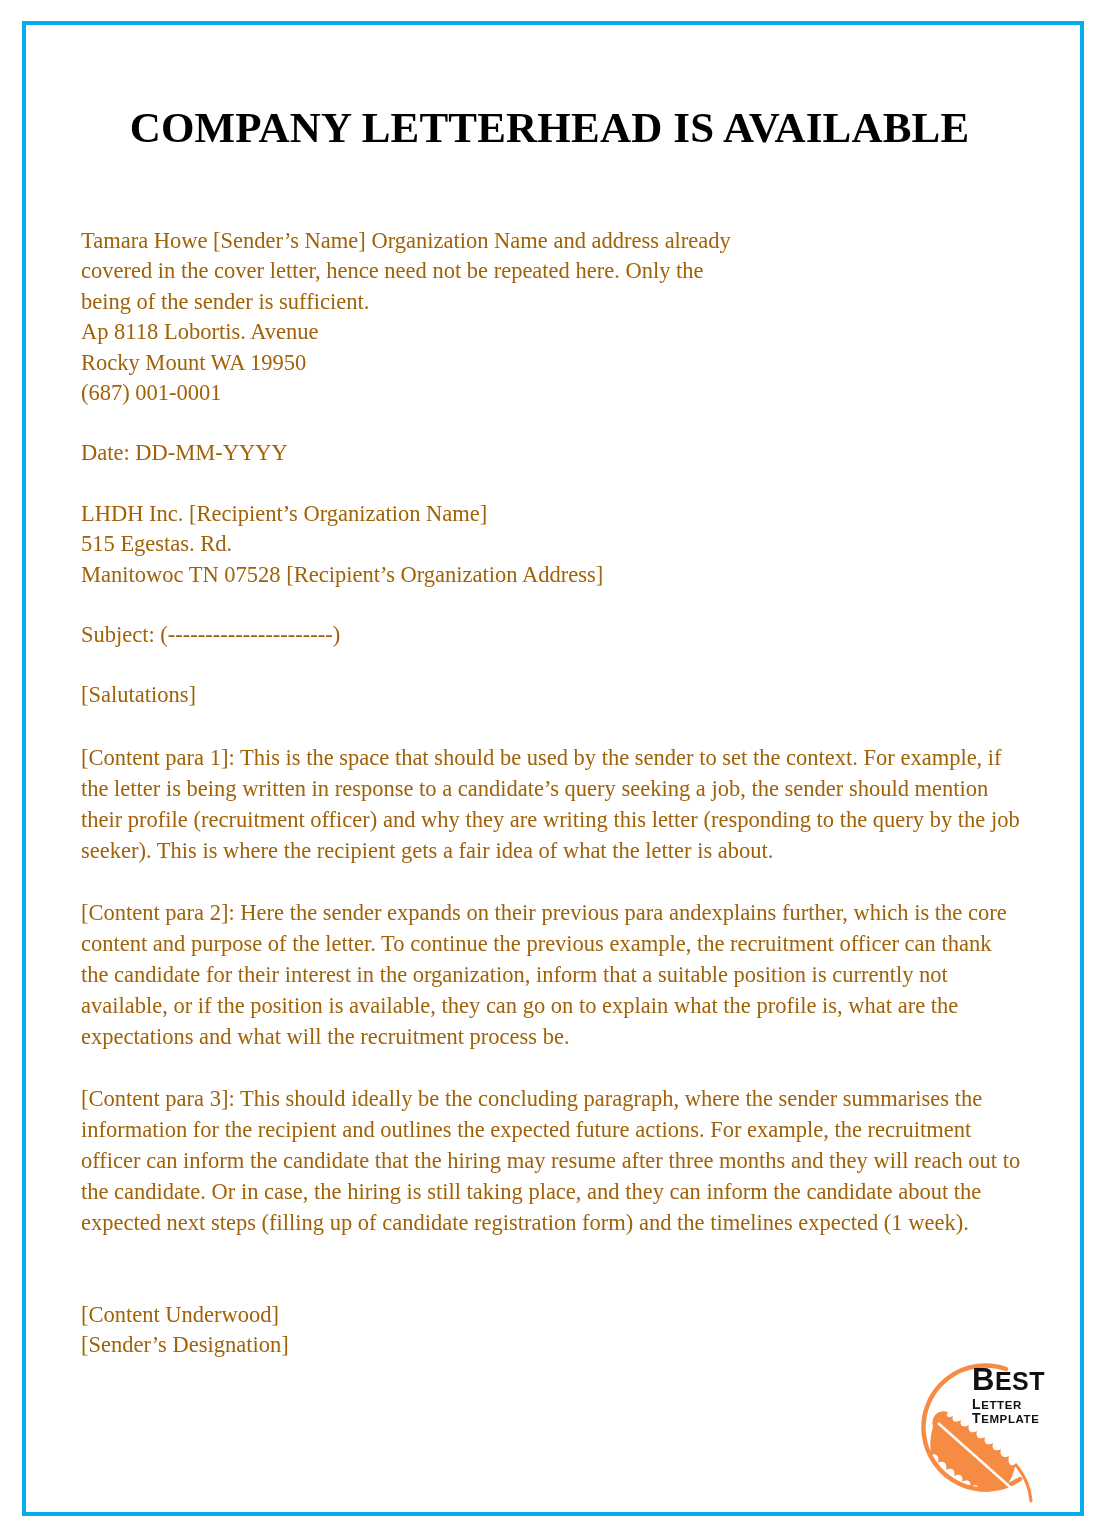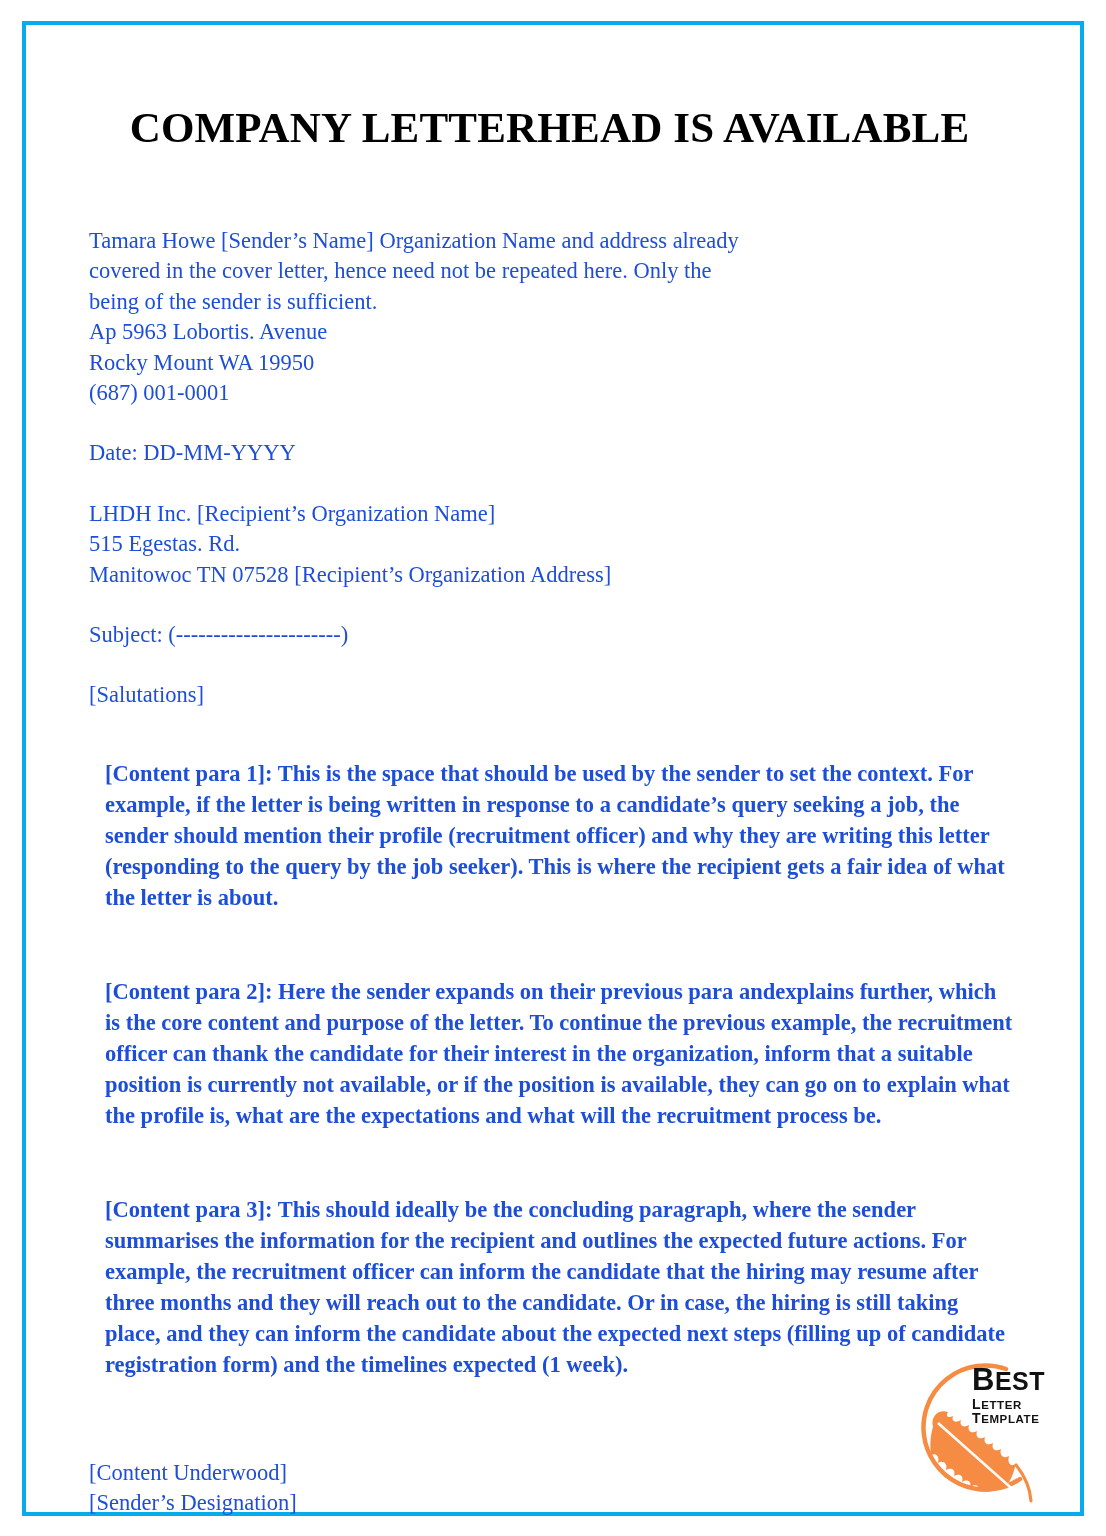--- a/index.html
+++ b/index.html
@@ -42,38 +42,37 @@
     text-align: center;
     font-weight: bold;
     font-size: 43px;
     line-height: 50px;
     letter-spacing: 0.2px;
     color: #000000;
     font-family: "Liberation Serif", "DejaVu Serif", serif;
   }
   .body-block {
     position: absolute;
-    left: 8px;
+    left: 0;
     top: 226px;
     width: 941px;
-    color: #1d4ed8;
+    color: #a16207;
     font-size: 22.5px;
     line-height: 30.4px;
   }
   .addr-line {
     white-space: pre-wrap;
   }
   .gap-sm { height: 30px; }
   .gap-md { height: 31px; }
   .para {
-    margin: 16px;
+    margin: 0;
     font-size: 22.5px;
     line-height: 31px;
     text-align: left;
-    font-weight: bold;
   }
   .sender-wrap { width: 700px; }
   .logo {
     position: absolute;
     left: 900px;
     top: 1353px;
     width: 160px;
     height: 160px;
   }
   .logo svg { display: block; }
@@ -112,21 +111,21 @@
   <div class="sheet">
 
     <div class="doc-title">COMPANY LETTERHEAD IS AVAILABLE</div>
 
     <div class="body-block">
 
       <div class="sender-wrap">
         <div class="addr-line">Tamara Howe [Sender’s Name] Organization Name and address already</div>
         <div class="addr-line">covered in the cover letter, hence need not be repeated here. Only the</div>
         <div class="addr-line">being of the sender is sufficient.</div>
-        <div class="addr-line">Ap 5963 Lobortis. Avenue</div>
+        <div class="addr-line">Ap 8118 Lobortis. Avenue</div>
         <div class="addr-line">Rocky Mount WA 19950</div>
         <div class="addr-line">(687) 001-0001</div>
       </div>
 
       <div class="gap-sm"></div>
 
       <div class="addr-line">Date: DD-MM-YYYY</div>
 
       <div class="gap-sm"></div>
 

